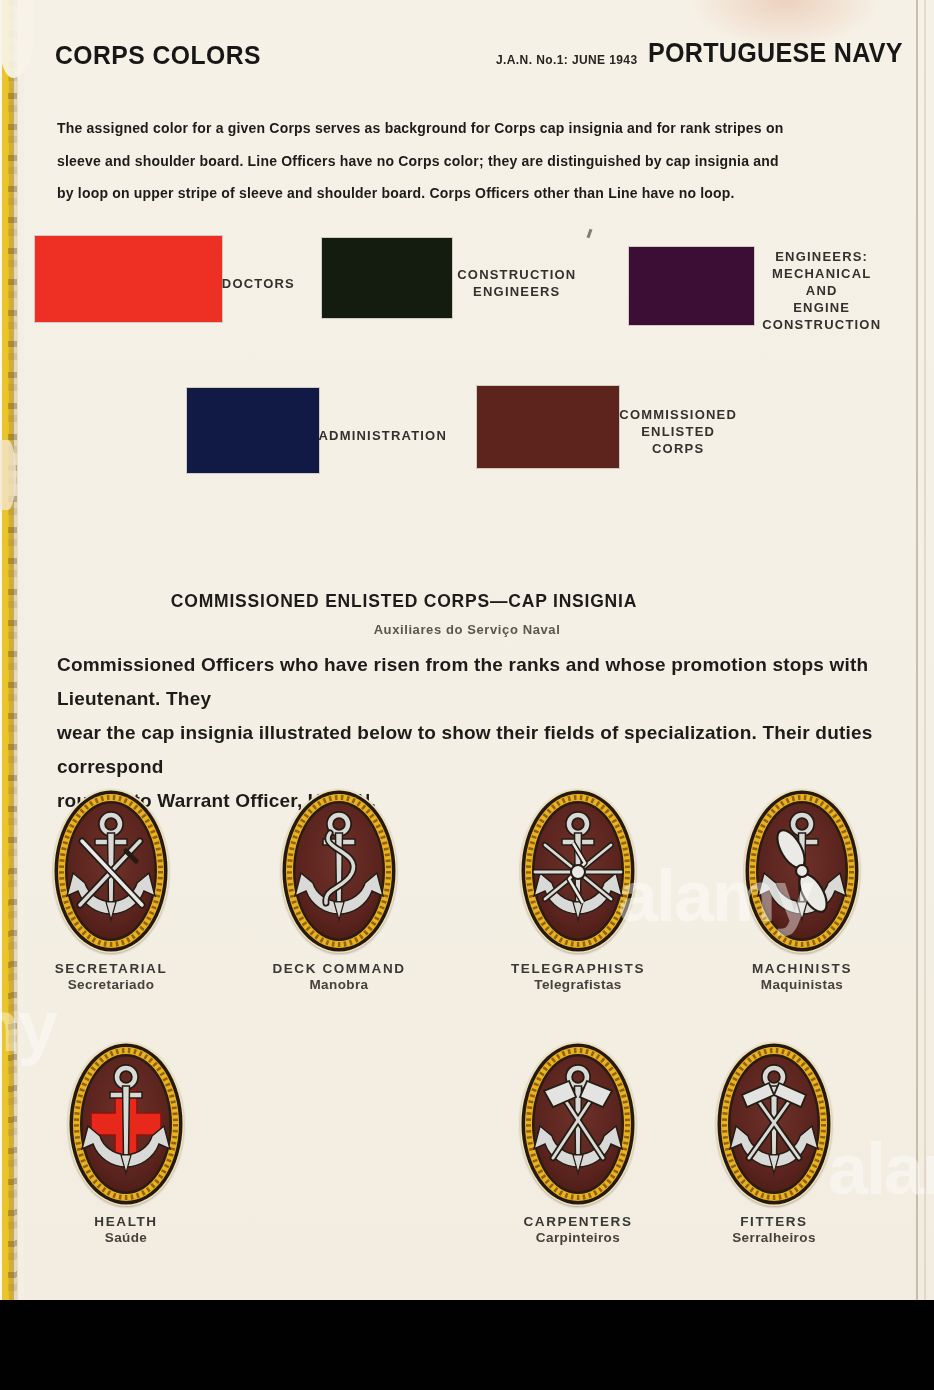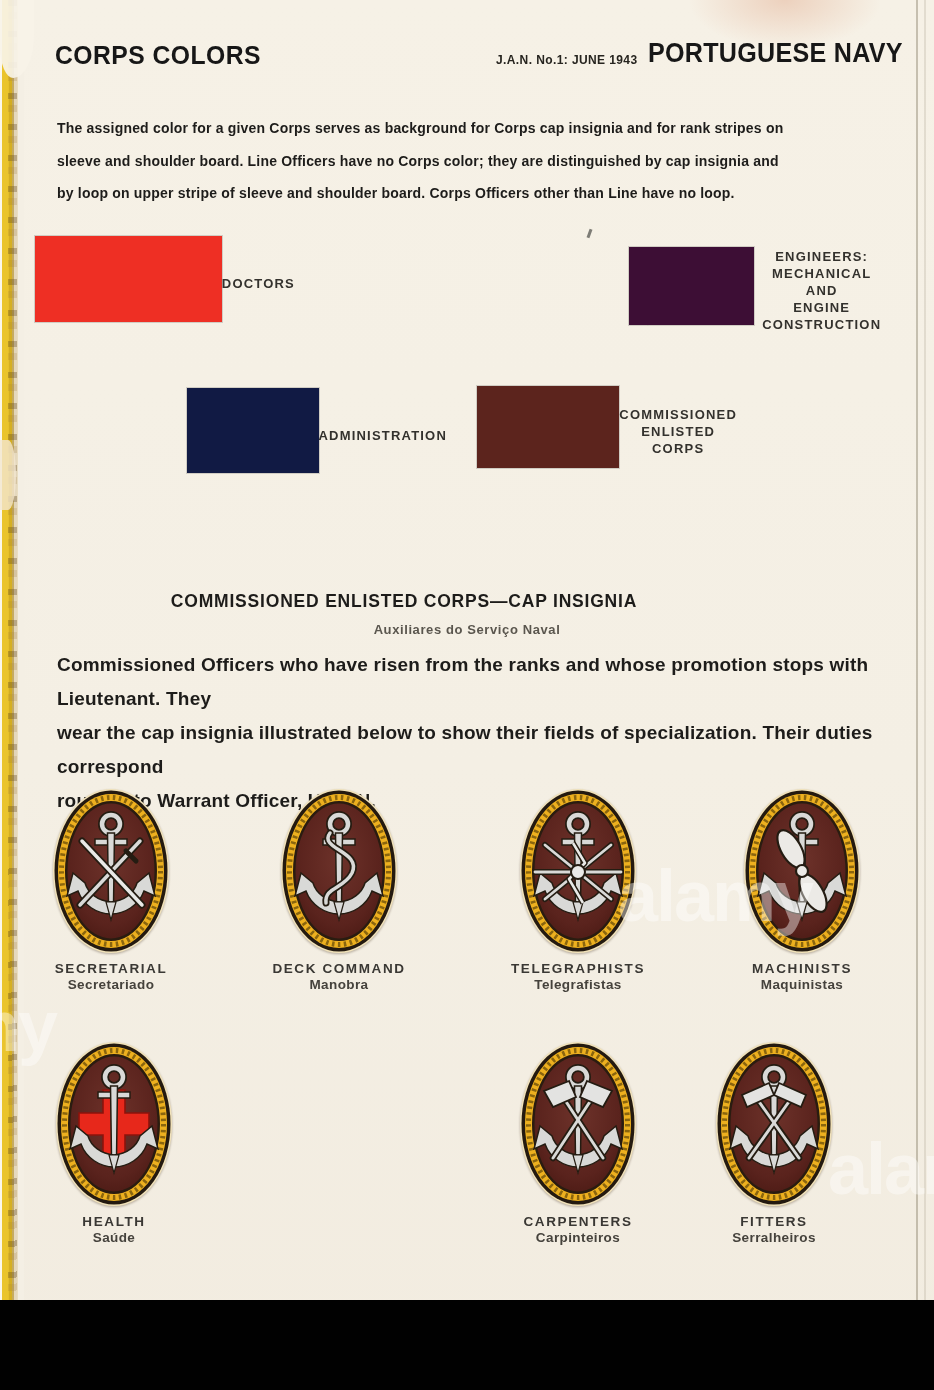--- a/index.html
+++ b/index.html
@@ -194,20 +194,24 @@
   <div class="h-right">PORTUGUESE NAVY</div>
 
   <div class="intro">The assigned color for a given Corps serves as background for Corps cap insignia and for rank stripes on
 sleeve and shoulder board.  Line Officers have no Corps color; they are distinguished by cap insignia and
 by loop on upper stripe of sleeve and shoulder board.  Corps Officers other than Line have no loop.</div>
 
   <div class="swatch-block" style="left:35px;top:236px;">
     <div class="swatch" style="width: 230px; height: 86px; background: rgb(238, 47, 36);"></div>
     <div class="swatch-label">DOCTORS</div>
   </div>
+  <div class="swatch-block" style="left:322px;top:238px;">
+    <div class="swatch" style="width: 210px; height: 80px; background: rgb(20, 28, 16);"></div>
+    <div class="swatch-label">CONSTRUCTION ENGINEERS</div>
+  </div>
   <div class="swatch-block" style="left:629px;top:239px;">
     <div class="swatch" style="width: 217px; height: 78px; background: rgb(61, 14, 53);"></div>
     <div class="swatch-label">ENGINEERS: MECHANICAL AND
 ENGINE CONSTRUCTION</div>
   </div>
 
   <div class="swatch-block" style="left:187px;top:388px;">
     <div class="swatch" style="width: 229px; height: 85px; background: rgb(17, 26, 68);"></div>
     <div class="swatch-label">ADMINISTRATION</div>
   </div>
@@ -249,21 +253,21 @@
   </div>
   <div class="cell" style="left:692px;top:787px;">
     <svg class="badge" viewBox="0 0 118 168" width="118" height="168" role="img">
       <use href="#badge-base"></use>
       <use href="#dev-machinists"></use>
     </svg>
     <div class="cap-title">MACHINISTS</div>
     <div class="cap-sub">Maquinistas</div>
   </div>
 
-  <div class="cell" style="left:4px;top:1040px;">
+  <div class="cell" style="left:16px;top:1040px;">
     <svg class="badge" viewBox="0 0 118 168" width="118" height="168" role="img">
       <use href="#badge-base"></use>
       <use href="#dev-health"></use>
     </svg>
     <div class="cap-title">HEALTH</div>
     <div class="cap-sub">Saúde</div>
   </div>
   <div class="cell" style="left:468px;top:1040px;">
     <svg class="badge" viewBox="0 0 118 168" width="118" height="168" role="img">
       <use href="#badge-base"></use>

